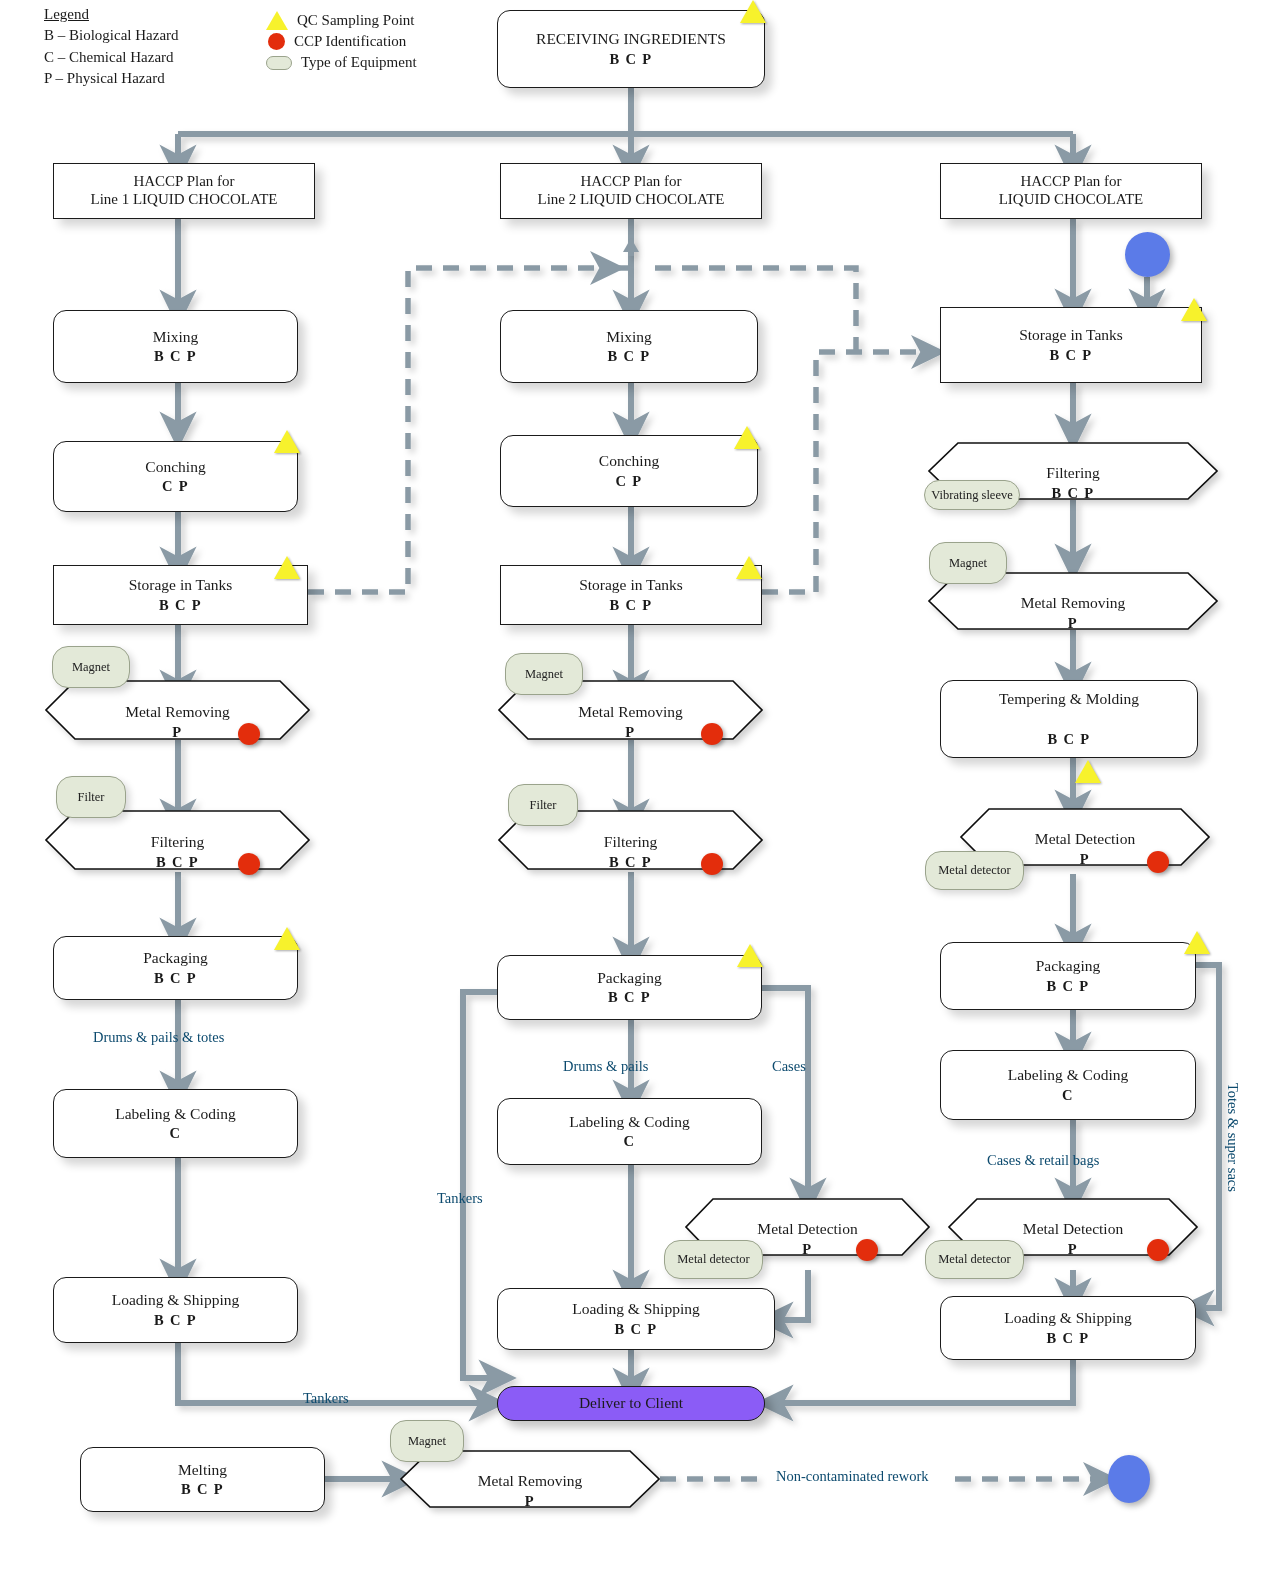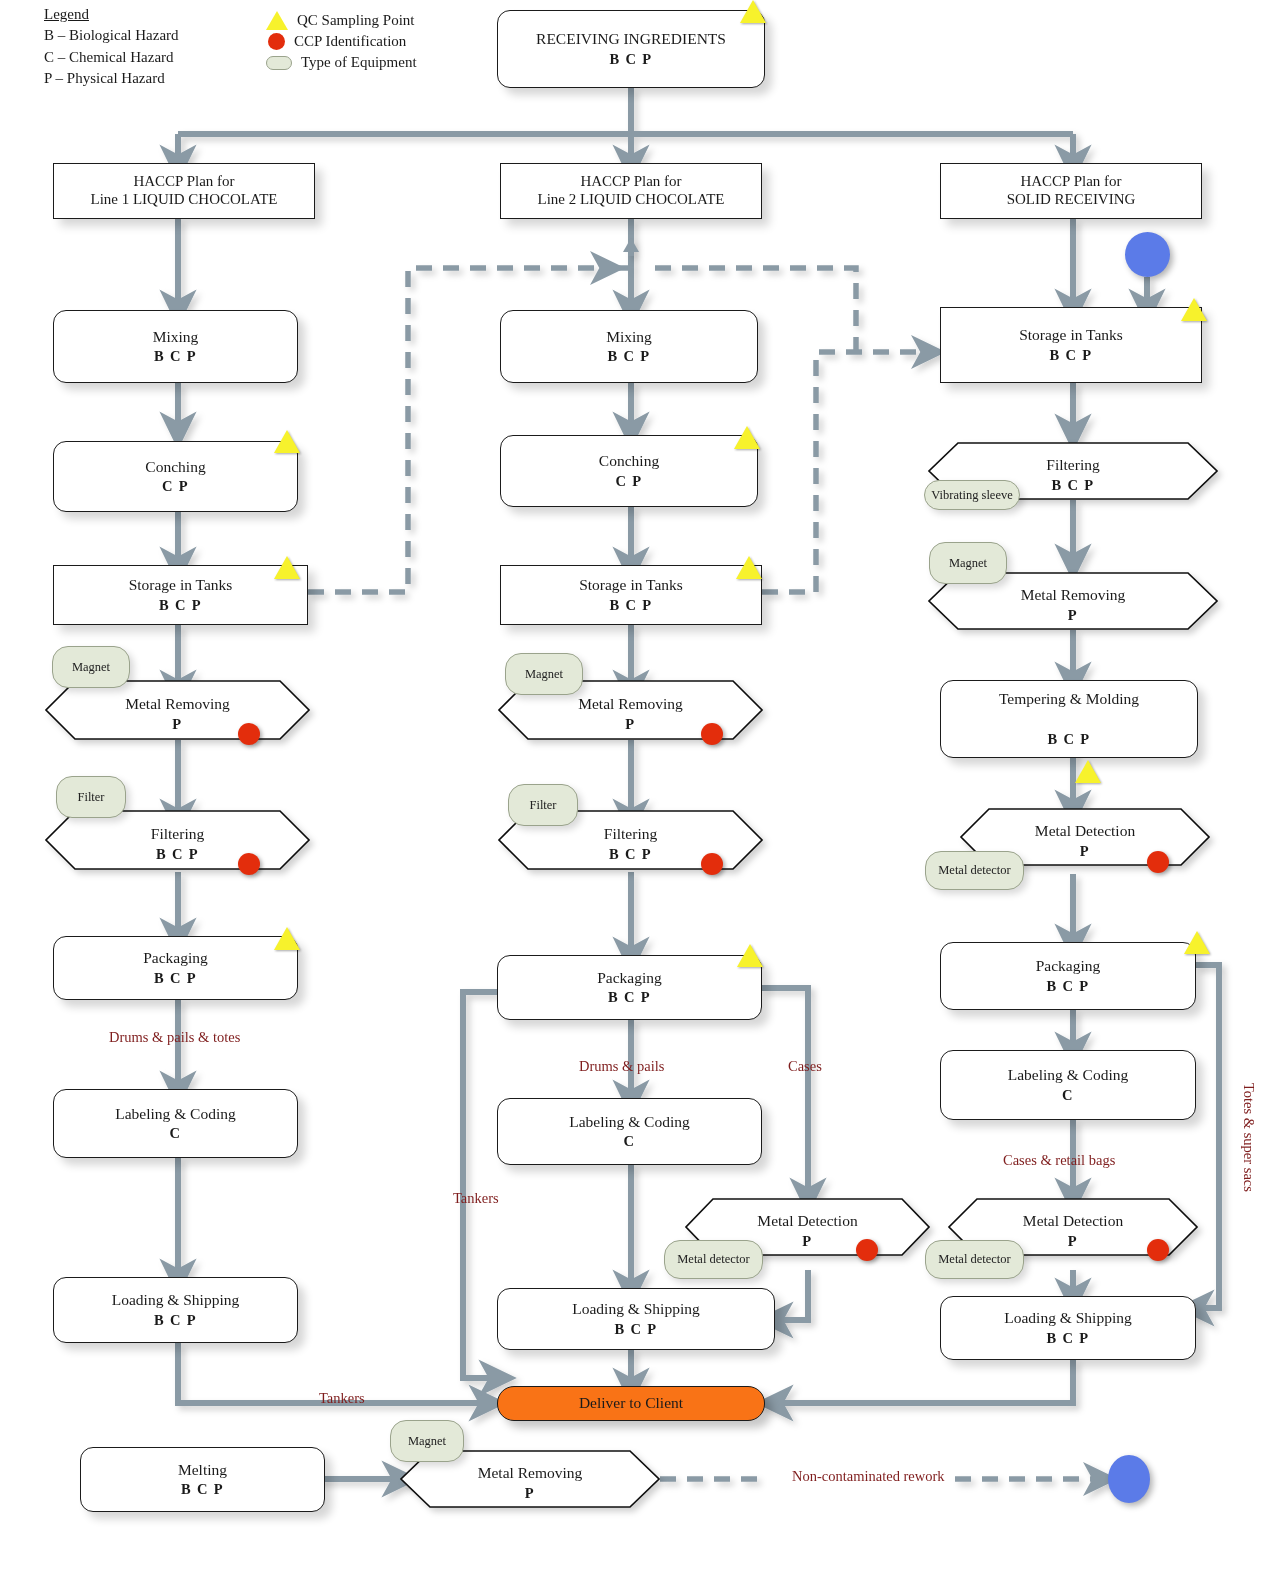--- a/index.html
+++ b/index.html
@@ -13,30 +13,30 @@
     display:flex;flex-direction:column;align-items:center;justify-content:center;
     text-align:center;line-height:1.18;z-index:4;
     box-shadow:7px 7px 9px rgba(0,0,0,0.16);
   }
   .node.round{border-radius:13px;}
   .node.sharp{border-radius:0;}
   .node .ttl{font-size:15.5px;}
   .node .haz{font-size:14.5px;font-weight:bold;letter-spacing:1.4px;margin-top:2px;}
   .node.plan .ttl{font-size:15px;}
   .node.deliver{
-    background:#f97316;border:1.6px solid #1b1b1b;border-radius:17px;
+    background:#8b5cf6;border:1.6px solid #1b1b1b;border-radius:17px;
     box-shadow:7px 7px 9px rgba(0,0,0,0.22);
   }
   .node.deliver .ttl{font-size:15.5px;color:#1a1a1a;}
 
   
   .hex{position:absolute;z-index:4;}
   .hex svg{position:absolute;left:0;top:0;overflow:visible;}
   .hex .hexlbl{
-    position:absolute;left:0;top:4px;width:100%;height:100%;
+    position:absolute;left:0;top:12px;width:100%;height:100%;
     display:flex;flex-direction:column;align-items:center;justify-content:center;
     text-align:center;line-height:1.18;pointer-events:none;
   }
   .hex .ttl{font-size:15.5px;}
   .hex .haz{font-size:14.5px;font-weight:bold;letter-spacing:1.4px;margin-top:2px;}
 
   
   .equip{
     position:absolute;box-sizing:border-box;background:#e3e9d8;border:1.3px solid #9aa38c;
     border-radius:16px;display:flex;align-items:center;justify-content:center;
@@ -48,21 +48,21 @@
   .qc{position:absolute;width:0;height:0;z-index:8;
       border-left:13px solid transparent;border-right:13px solid transparent;
       border-bottom:23px solid #f7f22c;filter:drop-shadow(1px 1px 1px rgba(0,0,0,.35));}
   .qc::after{content:"";position:absolute;left:-13px;top:0;width:0;height:0;}
   .ccp{position:absolute;width:22px;height:22px;border-radius:50%;
        background:#e32d0c;z-index:8;box-shadow:2px 2px 4px rgba(0,0,0,0.35);}
   .conn{position:absolute;border-radius:50%;background:#5b7be8;z-index:8;
         box-shadow:3px 3px 6px rgba(0,0,0,0.3);}
 
   
-  .elabel{position:absolute;font-size:14.5px;color:#7f1d1d;z-index:7;white-space:nowrap;background:transparent;margin-left:16px;}
+  .elabel{position:absolute;font-size:14.5px;color:#0c4a6e;z-index:7;white-space:nowrap;background:transparent;}
   .elabel.vert{writing-mode:vertical-rl;text-orientation:mixed;}
 
   
   #legend{position:absolute;left:44px;top:4px;z-index:9;font-size:15px;line-height:1.42;}
   #legend .ttl{text-decoration:underline;}
   #legend-keys{position:absolute;left:266px;top:10px;z-index:9;font-size:15px;line-height:1.45;}
   #legend-keys .row{display:flex;align-items:center;gap:9px;height:21px;}
   .k-tri{width:0;height:0;border-left:11px solid transparent;border-right:11px solid transparent;
          border-bottom:19px solid #f7f22c;flex:0 0 auto;}
   .k-dot{width:17px;height:17px;border-radius:50%;background:#e32d0c;flex:0 0 auto;margin-left:2px;}
@@ -185,21 +185,21 @@
   <div class="node sharp plan" style="left:53px;top:163px;width:262px;height:56px;">
     <div class="ttl">HACCP Plan for</div>
     <div class="ttl">Line 1 LIQUID CHOCOLATE</div>
   </div>
   <div class="node sharp plan" style="left:500px;top:163px;width:262px;height:56px;">
     <div class="ttl">HACCP Plan for</div>
     <div class="ttl">Line 2 LIQUID CHOCOLATE</div>
   </div>
   <div class="node sharp plan" style="left:940px;top:163px;width:262px;height:56px;">
     <div class="ttl">HACCP Plan for</div>
-    <div class="ttl">SOLID RECEIVING</div>
+    <div class="ttl">LIQUID CHOCOLATE</div>
   </div>
 
   <div class="node round" style="left:53px;top:310px;width:245px;height:73px;">
     <div class="ttl">Mixing</div>
     <div class="haz">B C P</div>
   </div>
 
   <div class="node round" style="left:53px;top:441px;width:245px;height:71px;">
     <div class="ttl">Conching</div>
     <div class="haz">C P</div>

